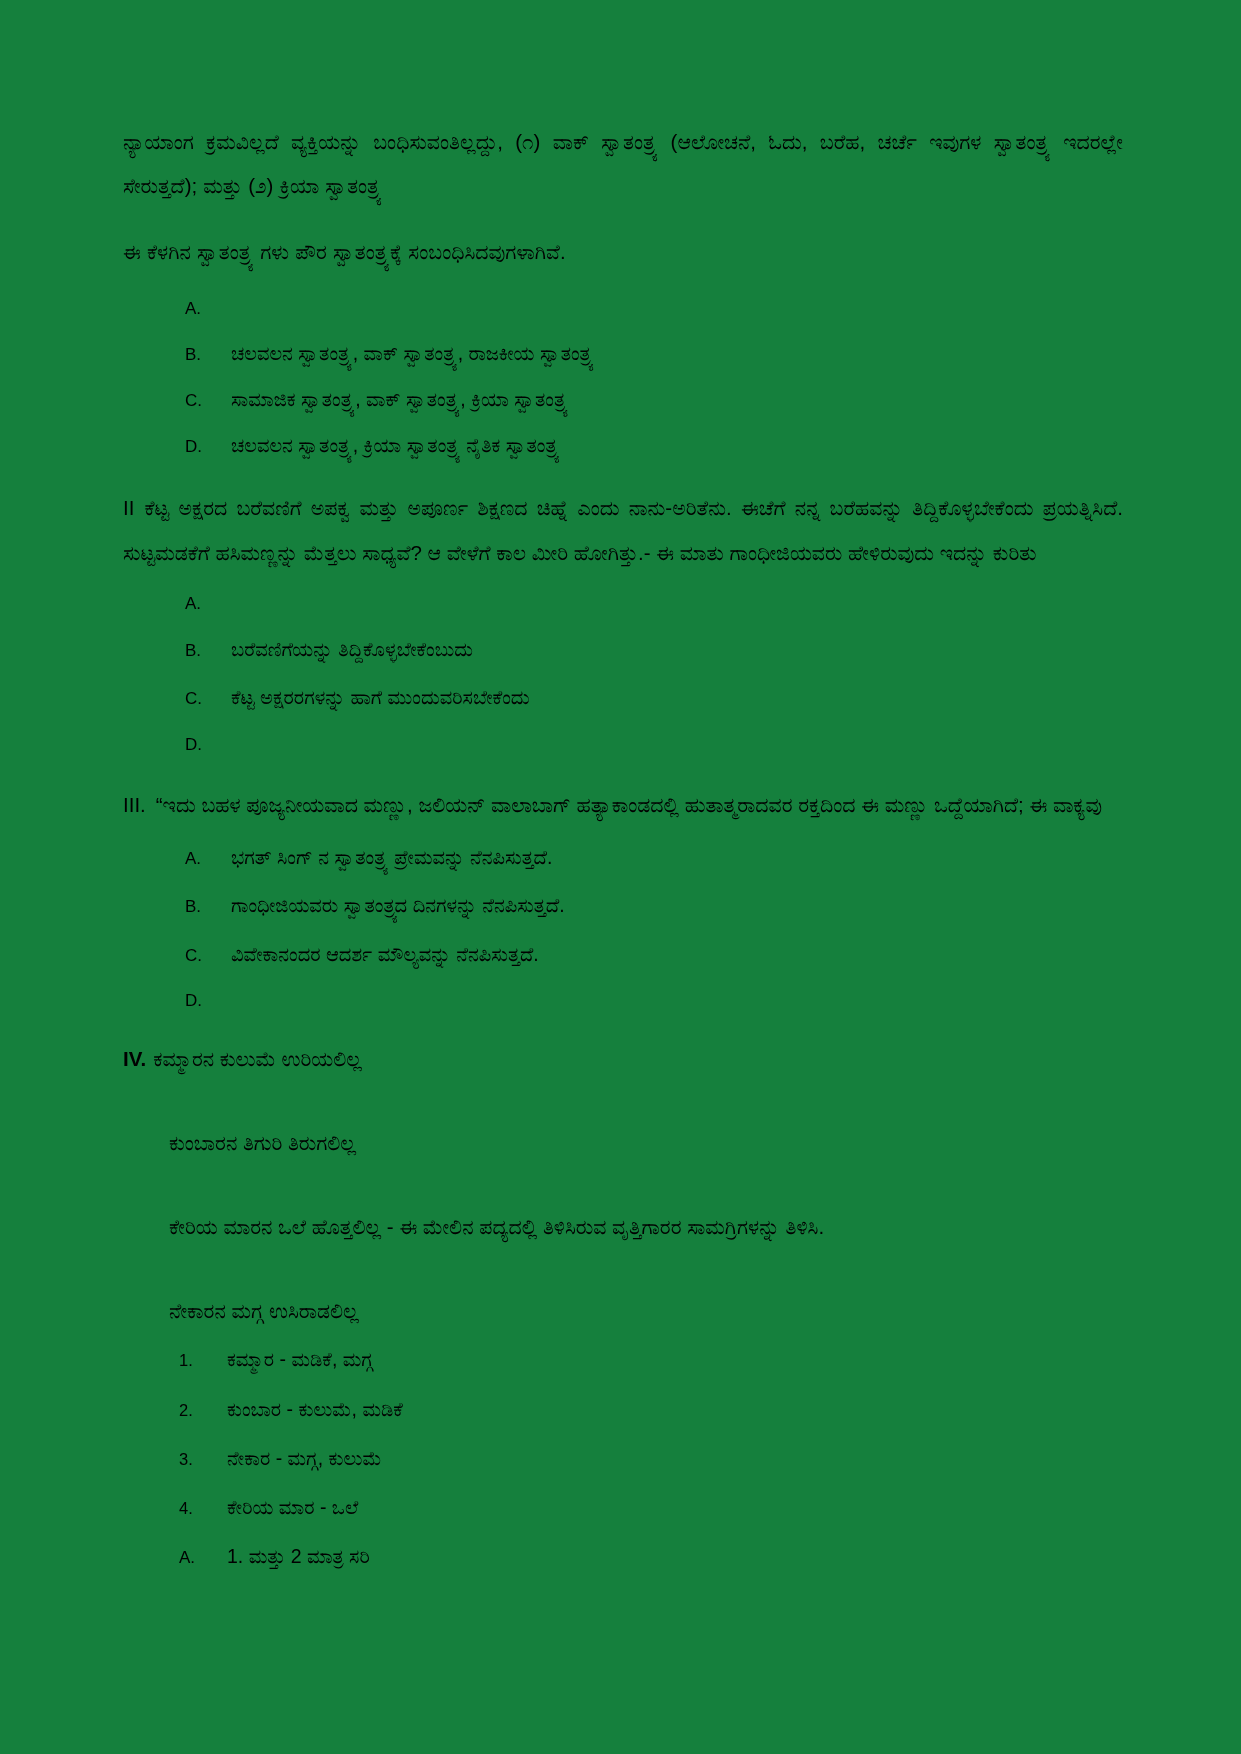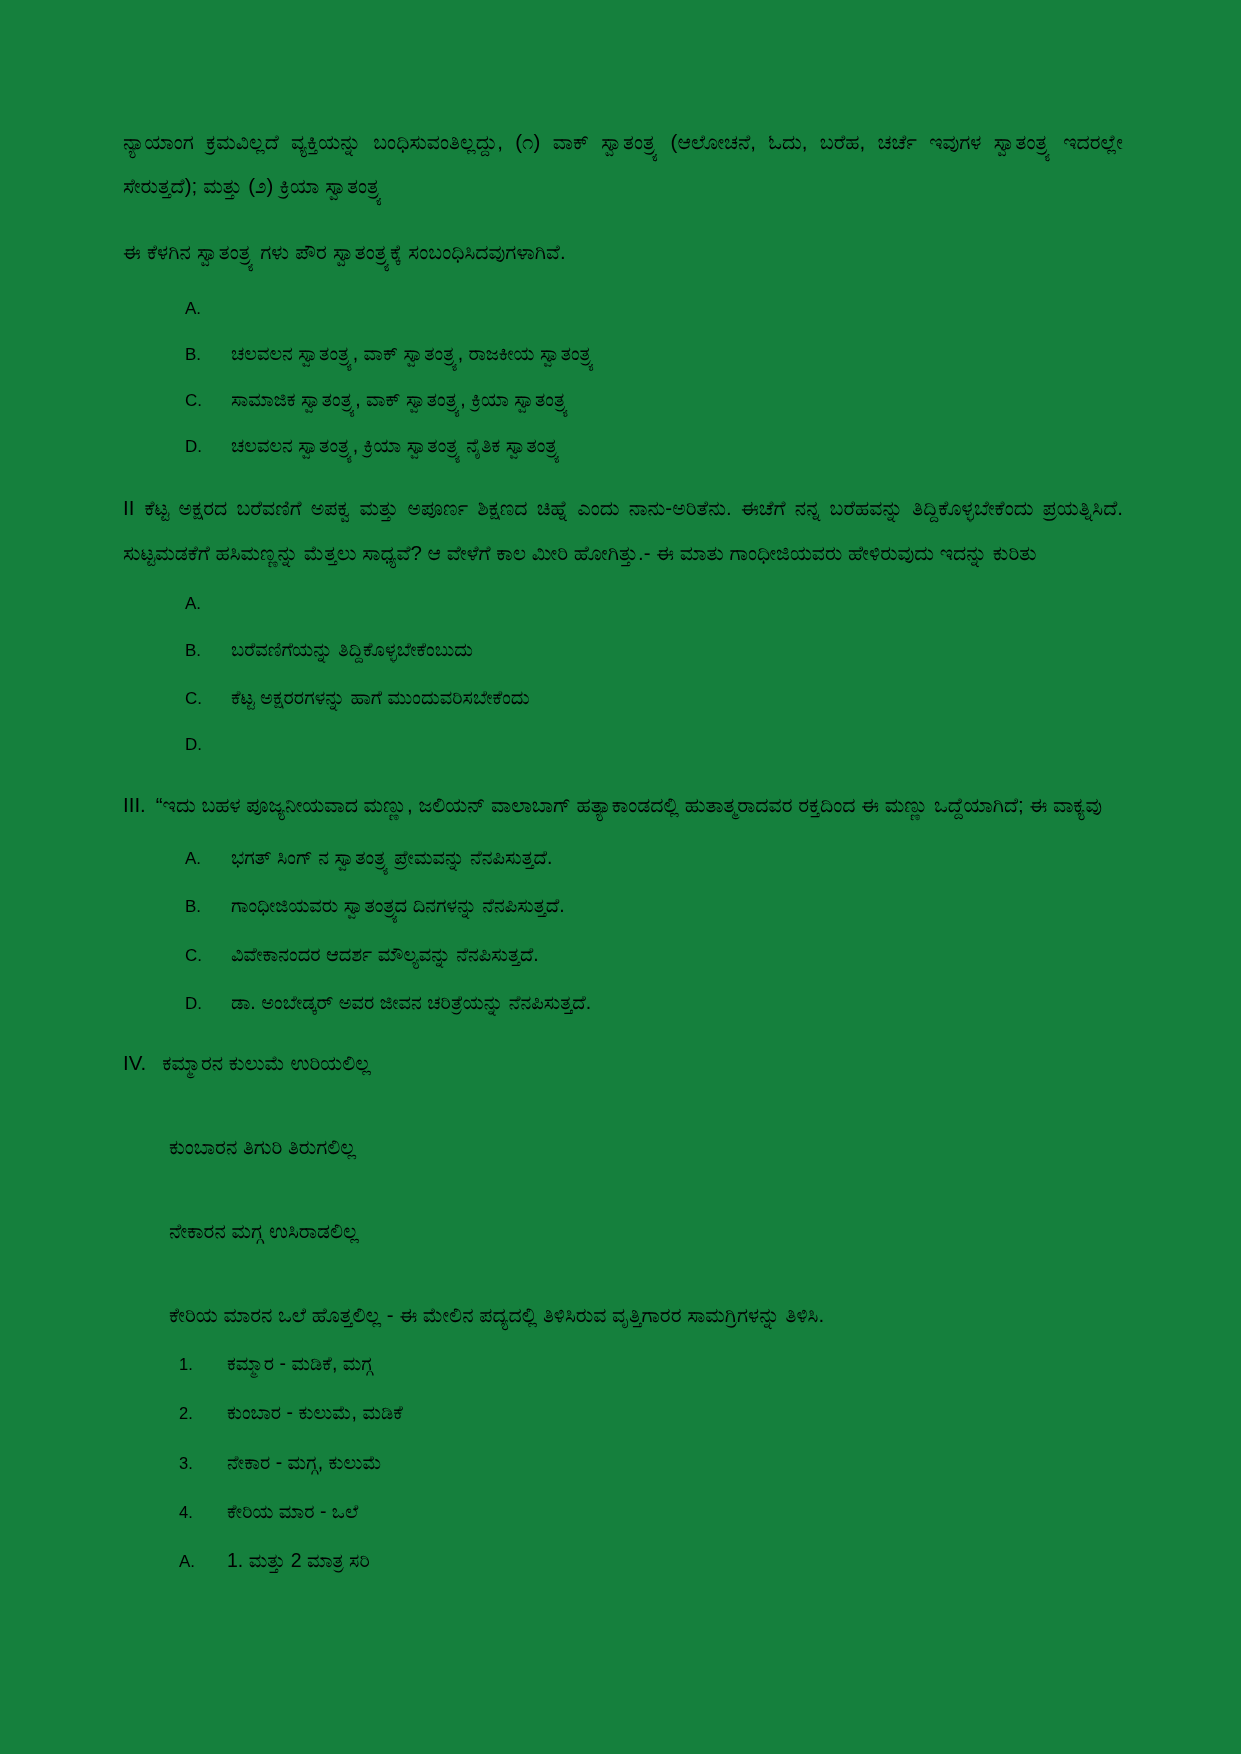--- a/index.html
+++ b/index.html
@@ -81,22 +81,22 @@
     font-size: 20.5px;
     line-height: 1.95;
     padding-left: 46px;
     margin-top: 44px;
   }
   .heading-line {
     font-size: 20.5px;
     line-height: 1.95;
   }
   .heading-line .marker {
-    font-weight: normal;
-    margin-right: 16px;
+    font-weight: bold;
+    margin-right: 7px;
   }
 
   
   .numlist {
     list-style: none;
     margin: 14px 0 0 0;
     padding: 0;
   }
   .numlist li {
     display: flex;
@@ -189,31 +189,30 @@
     <li>
       <span class="lbl">B.</span>
       <span class="txt">ಗಾಂಧೀಜಿಯವರು ಸ್ವಾತಂತ್ರ್ಯದ ದಿನಗಳನ್ನು ನೆನಪಿಸುತ್ತದೆ.</span>
     </li>
     <li>
       <span class="lbl">C.</span>
       <span class="txt">ವಿವೇಕಾನಂದರ ಆದರ್ಶ ಮೌಲ್ಯವನ್ನು ನೆನಪಿಸುತ್ತದೆ.</span>
     </li>
     <li>
       <span class="lbl">D.</span>
-      <span class="txt">ಡಾ. ಅಂಬೇಡ್ಕರ್ ಅವರ ಜೀವನ ಚರಿತ್ರೆಯನ್ನು ನೆನಪಿಸುತ್ತದೆ.</span>
     </li>
   </ul>
 
   <div class="verse-block">
     <div class="heading-line">
       <span class="marker">IV.</span><span>ಕಮ್ಮಾರನ ಕುಲುಮೆ ಉರಿಯಲಿಲ್ಲ</span>
     </div>
     <div class="verse-line">ಕುಂಬಾರನ ತಿಗುರಿ ತಿರುಗಲಿಲ್ಲ</div>
+    <div class="verse-line">ಕೇರಿಯ ಮಾರನ ಒಲೆ ಹೊತ್ತಲಿಲ್ಲ - ಈ ಮೇಲಿನ ಪದ್ಯದಲ್ಲಿ ತಿಳಿಸಿರುವ ವೃತ್ತಿಗಾರರ ಸಾಮಗ್ರಿಗಳನ್ನು ತಿಳಿಸಿ.</div>
     <div class="verse-line">ನೇಕಾರನ ಮಗ್ಗ ಉಸಿರಾಡಲಿಲ್ಲ</div>
-    <div class="verse-line">ಕೇರಿಯ ಮಾರನ ಒಲೆ ಹೊತ್ತಲಿಲ್ಲ - ಈ ಮೇಲಿನ ಪದ್ಯದಲ್ಲಿ ತಿಳಿಸಿರುವ ವೃತ್ತಿಗಾರರ ಸಾಮಗ್ರಿಗಳನ್ನು ತಿಳಿಸಿ.</div>
   </div>
 
   <ul class="numlist">
     <li>
       <span class="lbl">1.</span>
       <span class="txt">ಕಮ್ಮಾರ - ಮಡಿಕೆ, ಮಗ್ಗ</span>
     </li>
     <li>
       <span class="lbl">2.</span>
       <span class="txt">ಕುಂಬಾರ  - ಕುಲುಮೆ, ಮಡಿಕೆ</span>

